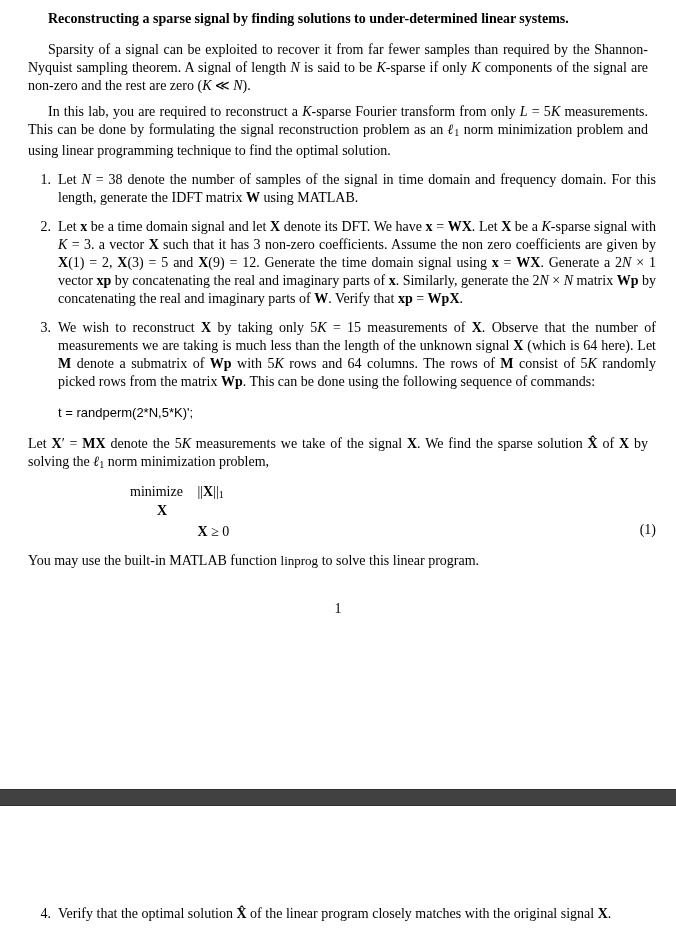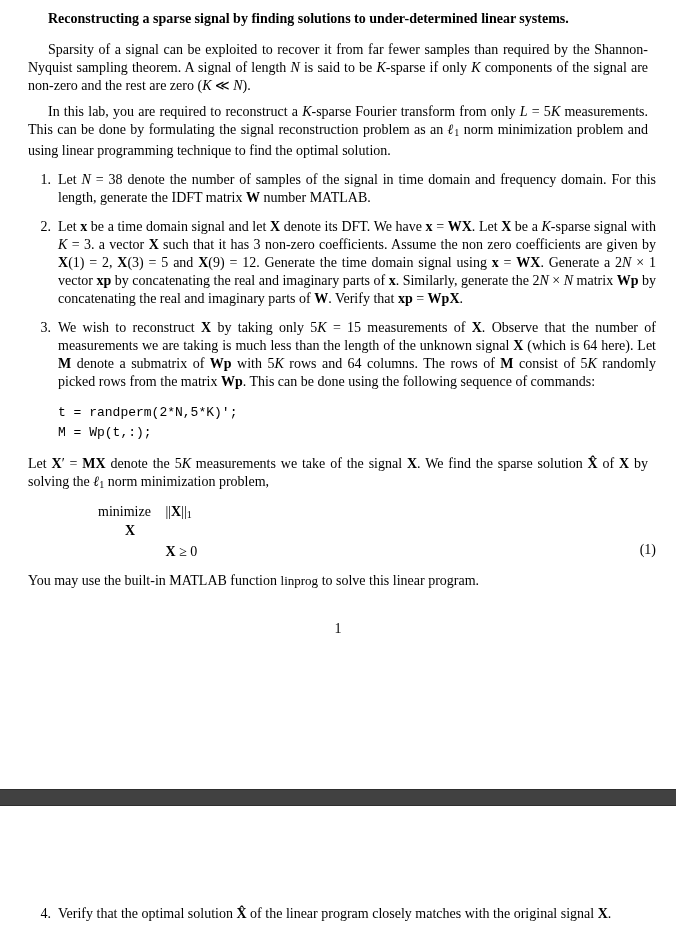--- a/index.html
+++ b/index.html
@@ -20,26 +20,26 @@
 
   .title { font-weight: bold; margin: 0 0 13px 0; text-indent: 28px; text-align: justify; }
   p.body { margin: 8px; text-align: justify; }
   .indent { text-indent: 20px; }
 
   .list { margin-top: 11px; }
   .li { display: flex; margin: 0 0 11px 0; }
   .li-num { flex: 0 0 38px; text-align: right; padding-right: 7px; }
   .li-body { flex: 1; text-align: justify; }
 
-  .code { margin: 12px 0 12px 38px; font-family: Liberation Mono, monospace; font-size: 13px; line-height: 20px; }
+  .code { margin: 12px 0 12px 38px; font-family: Liberation Sans, sans-serif; font-size: 13px; line-height: 20px; }
 
   .after-code { margin-left: 38px; }
 
   .equation { position: relative; margin: 9px 0 11px 78px; }
-  .eq-row { white-space: nowrap; }
+  .eq-row { white-space: nowrap; margin-left: 32px; }
   .eq-op { display: inline-block; min-width: 64px; }
   .eq-under-row { line-height: 14px; margin-bottom: 5px; }
   .eq-under { display: inline-block; width: 64px; text-align: center; }
   .eq-num { position: absolute; right: 0; top: 38px; }
 
   .linprog-para { margin-left: 38px; margin-top: 2px; }
   .page-number { text-align: center; margin-top: 30px; }
 
   
   .r-i { font-style: italic; }
@@ -56,35 +56,34 @@
     <div class="content">
 
       <p class="title"><span class="r-b">Reconstructing a sparse signal by finding solutions to under-determined linear systems.</span></p>
 
       <p class="body indent"><span>Sparsity of a signal can be exploited to recover it from far fewer samples than required by the Shannon-Nyquist sampling theorem. A signal of length </span><span class="r-i">N</span><span> is said to be </span><span class="r-i">K</span><span>-sparse if only </span><span class="r-i">K</span><span> components of the signal are non-zero and the rest are zero (</span><span class="r-i">K</span><span> ≪ </span><span class="r-i">N</span><span>).</span></p>
       <p class="body indent"><span>In this lab, you are required to reconstruct a </span><span class="r-i">K</span><span>-sparse Fourier transform from only </span><span class="r-i">L</span><span> = 5</span><span class="r-i">K</span><span> measurements. This can be done by formulating the signal reconstruction problem as an </span><span class="r-i">ℓ</span><span class="r-sub">1</span><span> norm minimization problem and using linear programming technique to find the optimal solution.</span></p>
 
       <div class="list">
         <div class="li">
           <div class="li-num">1.</div>
-          <div class="li-body"><span>Let </span><span class="r-i">N</span><span> = 38 denote the number of samples of the signal in time domain and frequency domain. For this length, generate the IDFT matrix </span><span class="r-b">W</span><span> number MATLAB.</span></div>
+          <div class="li-body"><span>Let </span><span class="r-i">N</span><span> = 38 denote the number of samples of the signal in time domain and frequency domain. For this length, generate the IDFT matrix </span><span class="r-b">W</span><span> using MATLAB.</span></div>
         </div>
         <div class="li">
           <div class="li-num">2.</div>
           <div class="li-body"><span>Let </span><span class="r-b">x</span><span> be a time domain signal and let </span><span class="r-b">X</span><span> denote its DFT. We have </span><span class="r-b">x</span><span> = </span><span class="r-b">WX</span><span>. Let </span><span class="r-b">X</span><span> be a </span><span class="r-i">K</span><span>-sparse signal with </span><span class="r-i">K</span><span> = 3. a vector </span><span class="r-b">X</span><span> such that it has 3 non-zero coefficients. Assume the non zero coefficients are given by </span><span class="r-b">X</span><span>(1) = 2, </span><span class="r-b">X</span><span>(3) = 5 and </span><span class="r-b">X</span><span>(9) = 12. Generate the time domain signal using </span><span class="r-b">x</span><span> = </span><span class="r-b">WX</span><span>. Generate a 2</span><span class="r-i">N</span><span> × 1 vector </span><span class="r-b">xp</span><span> by concatenating the real and imaginary parts of </span><span class="r-b">x</span><span>. Similarly, generate the 2</span><span class="r-i">N</span><span> × </span><span class="r-i">N</span><span> matrix </span><span class="r-b">Wp</span><span> by concatenating the real and imaginary parts of </span><span class="r-b">W</span><span>. Verify that </span><span class="r-b">xp</span><span> = </span><span class="r-b">WpX</span><span>.</span></div>
         </div>
         <div class="li">
           <div class="li-num">3.</div>
           <div class="li-body"><span>We wish to reconstruct </span><span class="r-b">X</span><span> by taking only 5</span><span class="r-i">K</span><span> = 15 measurements of </span><span class="r-b">X</span><span>. Observe that the number of measurements we are taking is much less than the length of the unknown signal </span><span class="r-b">X</span><span> (which is 64 here). Let </span><span class="r-b">M</span><span> denote a submatrix of </span><span class="r-b">Wp</span><span> with 5</span><span class="r-i">K</span><span> rows and 64 columns. The rows of </span><span class="r-b">M</span><span> consist of 5</span><span class="r-i">K</span><span> randomly picked rows from the matrix </span><span class="r-b">Wp</span><span>. This can be done using the following sequence of commands:</span></div>
         </div>
       </div>
 
       <div class="code">
         <div class="code-line">t = randperm(2*N,5*K)';</div>
-        <div class="code-line">M = Wp(t,:);</div>
       </div>
 
       <p class="body after-code"><span>Let </span><span class="r-b">X</span><span>′ = </span><span class="r-b">MX</span><span> denote the 5</span><span class="r-i">K</span><span> measurements we take of the signal </span><span class="r-b">X</span><span>. We find the sparse solution </span><span class="r-b">X̂</span><span> of </span><span class="r-b">X</span><span> by solving the </span><span class="r-i">ℓ</span><span class="r-sub">1</span><span> norm minimization problem,</span></p>
 
       <div class="equation">
         <div class="eq-row">
           <span class="eq-op">minimize</span>
           <span class="eq-obj"><span>||</span><span class="r-b">X</span><span>||</span><span class="r-sub">1</span></span>
         </div>
         <div class="eq-row eq-under-row">

